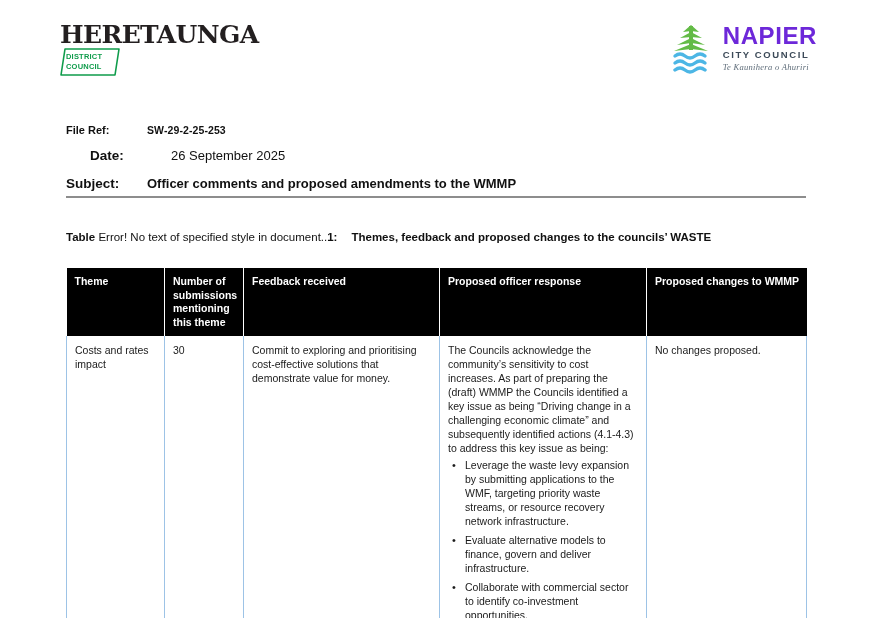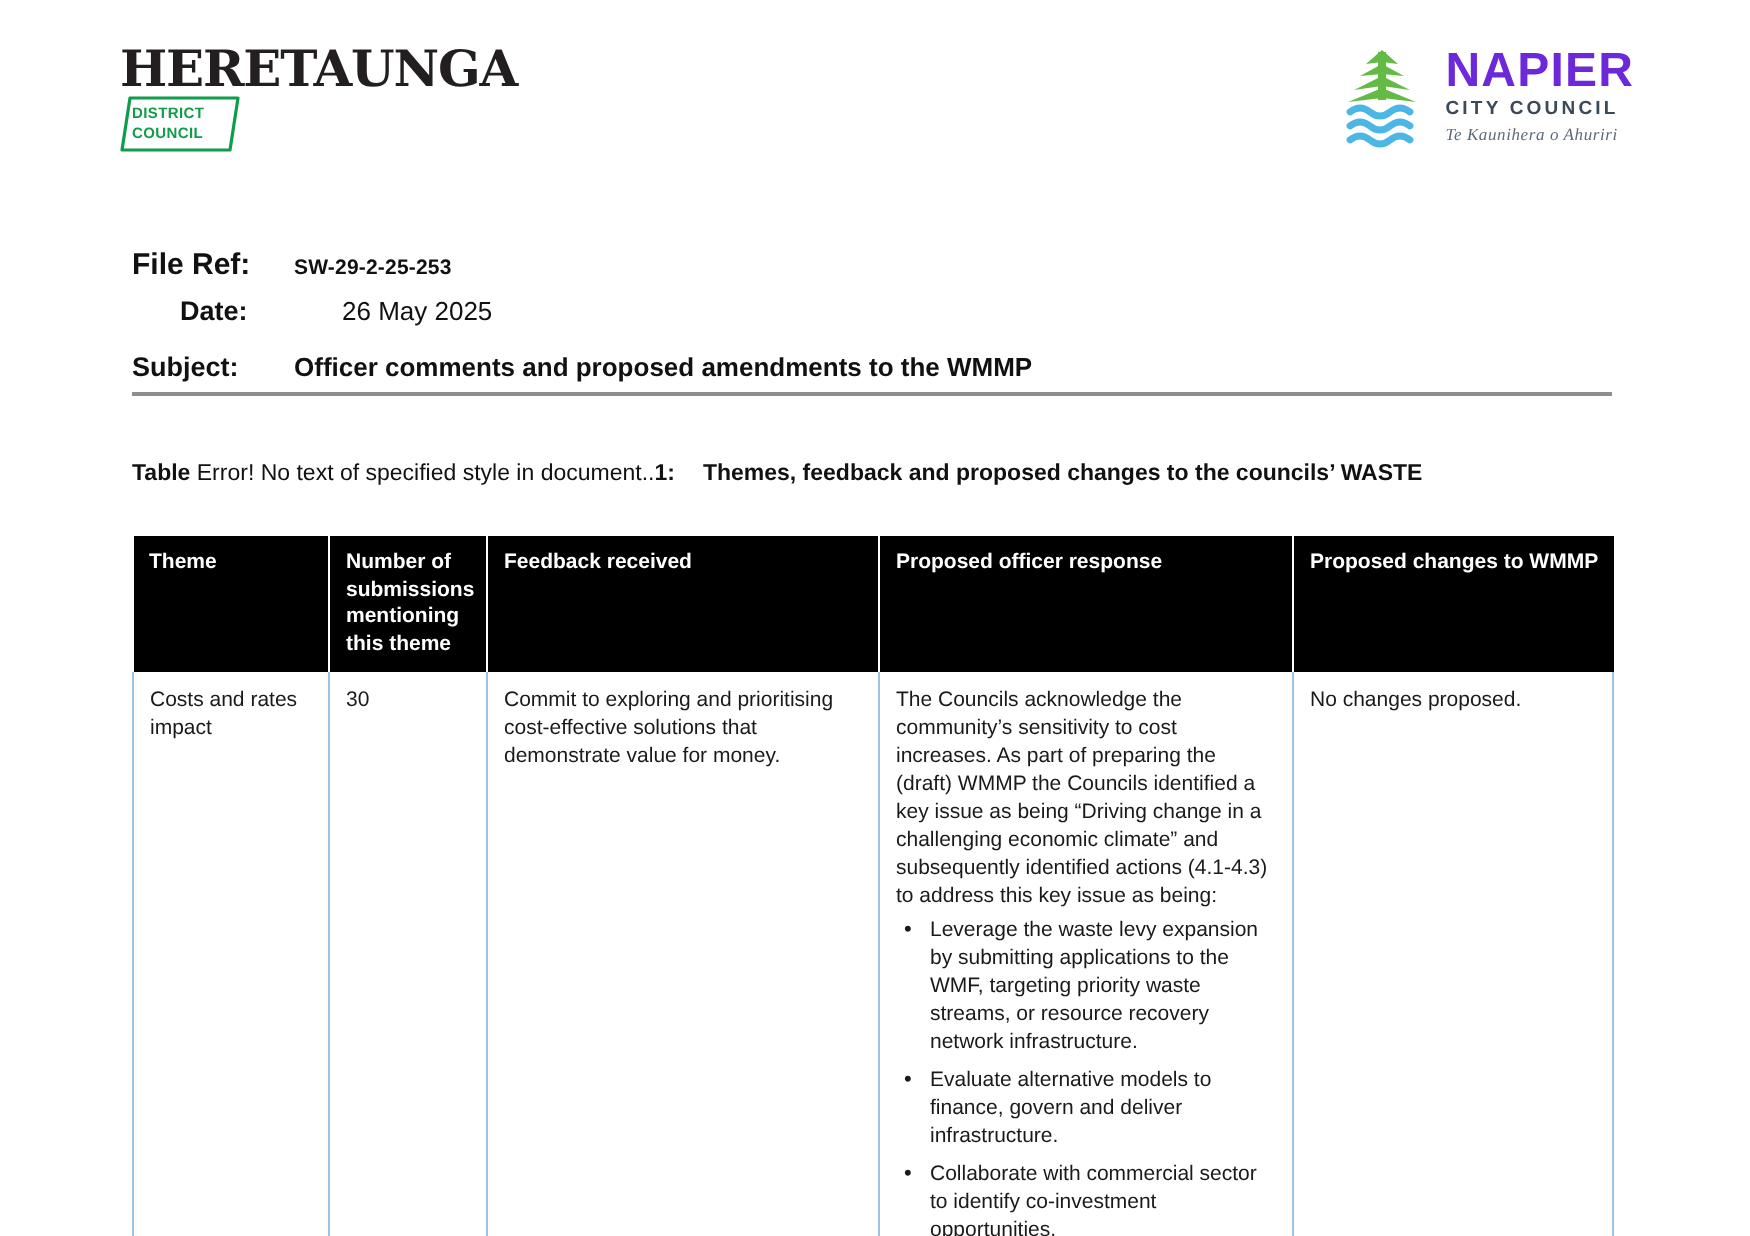--- a/index.html
+++ b/index.html
@@ -155,21 +155,21 @@
   .meta-row.r1 { height: 24px; }
   .meta-row.r2 { height: 28px; }
   .meta-row.r3 { height: 26px; }
 
   .meta-label {
     width: 81px;
     flex: 0 0 81px;
     font-weight: bold;
     color: #111111;
   }
-  .r1 .meta-label { font-size: 15px; }
+  .r1 .meta-label { font-size: 11px; }
   .r2 .meta-label { font-size: 13.5px; padding-left: 24px; }
   .r3 .meta-label { font-size: 13.5px; }
 
   .meta-value { color: #111111; }
   .r1 .meta-value { font-size: 10.5px; font-weight: bold; letter-spacing: 0.1px; }
   .r2 .meta-value { font-size: 13px; font-weight: normal; }
   .r3 .meta-value { font-size: 13px; font-weight: bold; }
 
   .hrule {
     position: absolute;
@@ -310,21 +310,21 @@
     </div>
 
 
     <div class="meta">
       <div class="meta-row r1">
         <div class="meta-label">File Ref:</div>
         <div class="meta-value">SW-29-2-25-253</div>
       </div>
       <div class="meta-row r2">
         <div class="meta-label">Date:</div>
-        <div class="meta-value">26 May 2025</div>
+        <div class="meta-value">26 September 2025</div>
       </div>
       <div class="meta-row r3">
         <div class="meta-label">Subject:</div>
         <div class="meta-value">Officer comments and proposed amendments to the WMMP</div>
       </div>
     </div>
 
     <div class="hrule"></div>
 
     <div class="table-caption">

